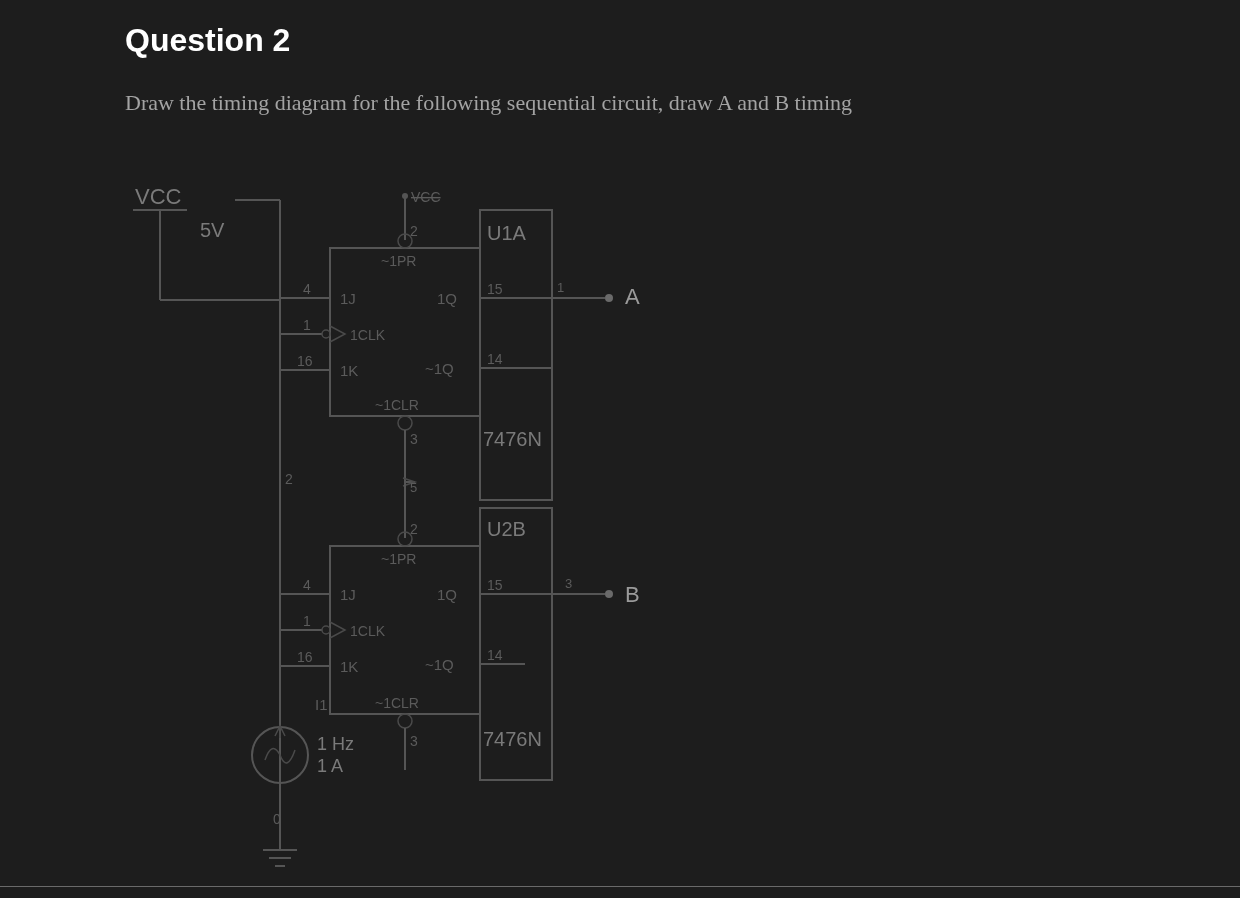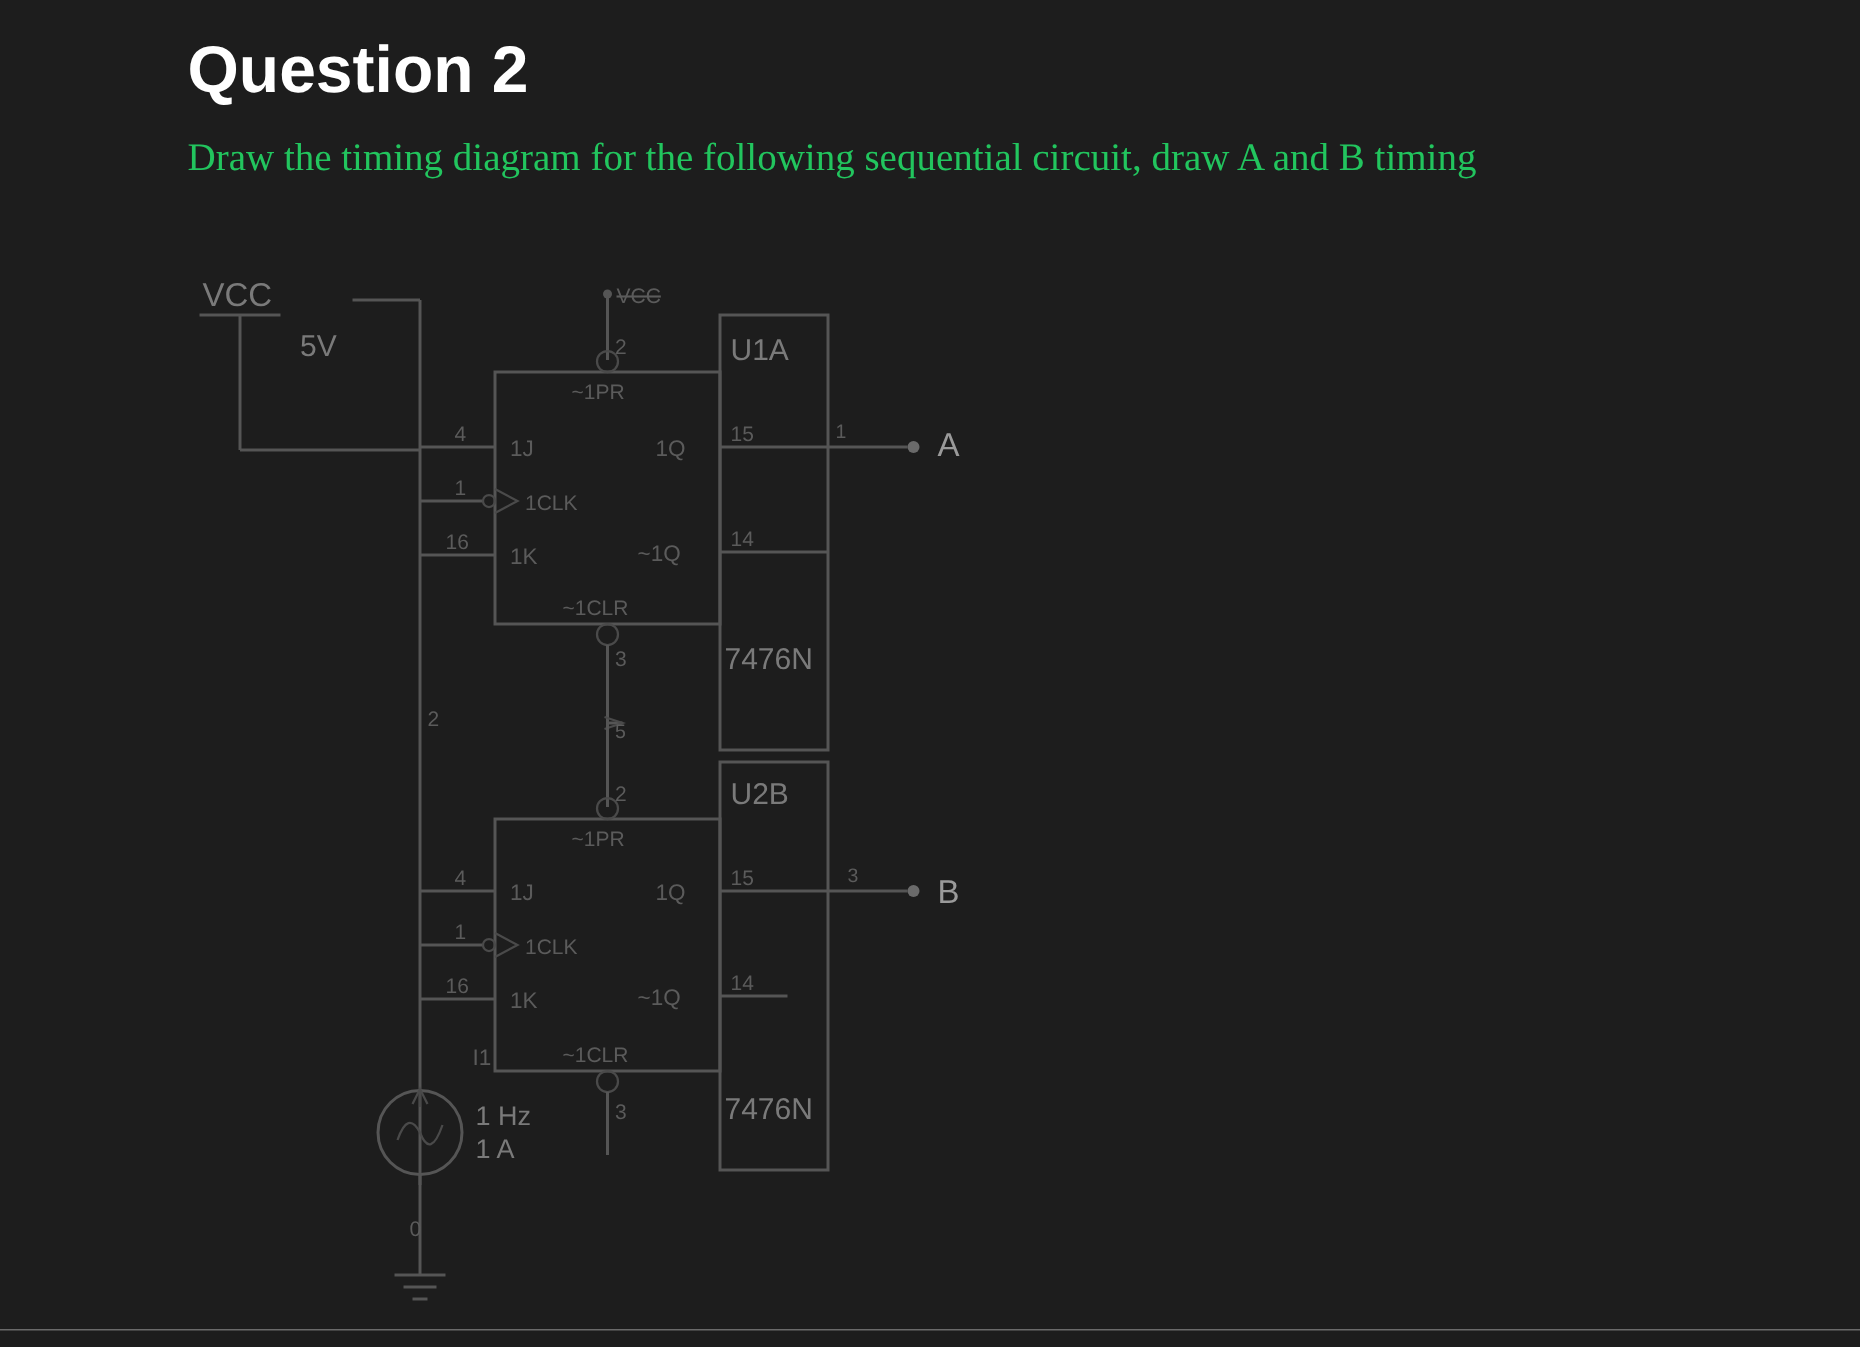--- a/index.html
+++ b/index.html
@@ -1,18 +1,18 @@
 <!DOCTYPE html>
 <html><head>
 <meta charset="utf-8">
 <style>
   html,body{margin:0;padding:0;background:#1d1d1d;color:#e8e8e8;font-family:"Times New Roman",serif;width:1240px;height:898px;overflow:hidden}
   .page{position:relative;width:1240px;height:898px}
-  .title{position:absolute;left:125px;top:22px;font-weight:bold;font-size:44px;font-family:Arial,Helvetica,sans-serif;color:#fff}
-  .prompt{position:absolute;left:125px;top:90px;font-size:26px;color:#22c55e}
+  .title{position:absolute;left:125px;top:22px;font-weight:bold;font-size:32px;font-family:Arial,Helvetica,sans-serif;color:#fff}
+  .prompt{position:absolute;left:125px;top:90px;font-size:22px;color:#a3a3a3}
   svg{position:absolute;left:125px;top:170px}
   svg .wire{stroke:#555;stroke-width:2;fill:none}
   svg .thinwire{stroke:#4a4a4a;stroke-width:1.5;fill:none}
   svg .block{stroke:#555;stroke-width:2;fill:none}
   svg text{fill:#5b5b5b;font-family:Arial,Helvetica,sans-serif}
   svg text.big{fill:#7a7a7a;font-family:Arial,Helvetica,sans-serif}
   svg text.out{fill:#9a9a9a;font-family:Arial,Helvetica,sans-serif}
   .hr{position:absolute;left:0;top:886px;width:1240px;height:0;border-top:1px solid #6a6a6a}
 </style>
 </head>

